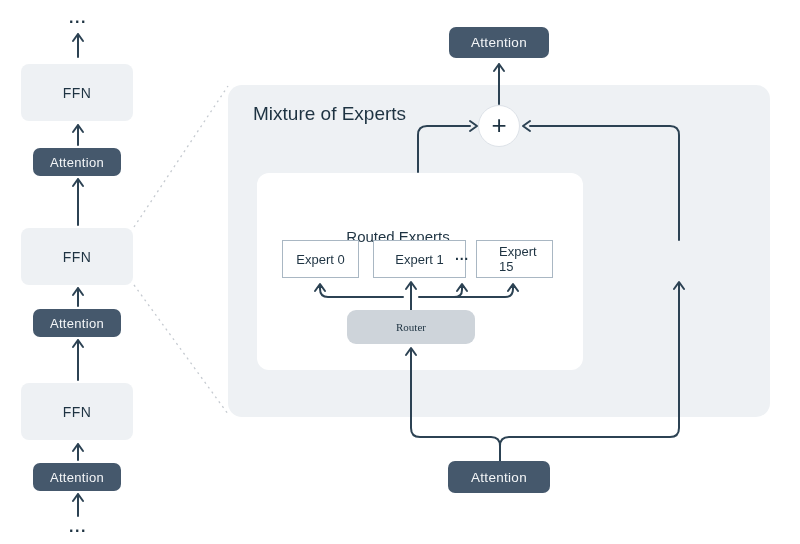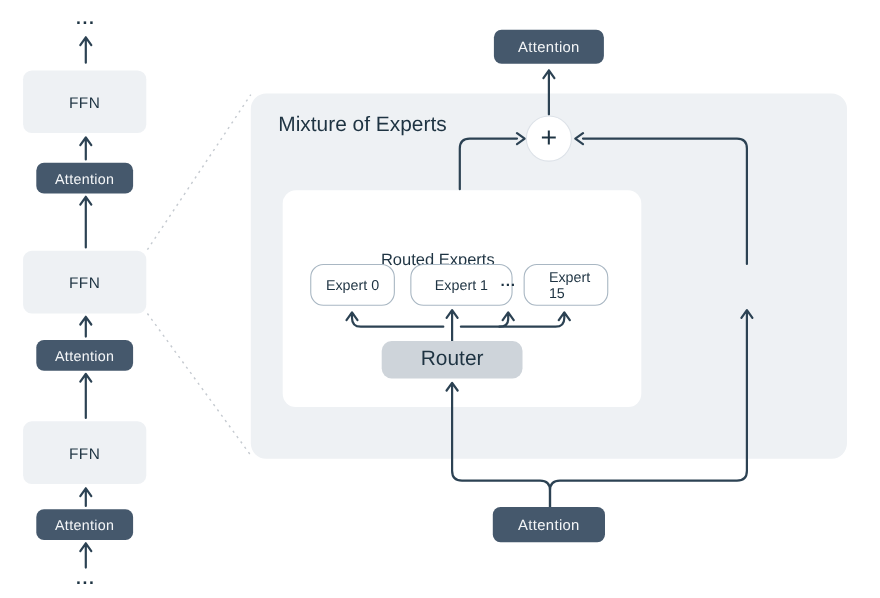--- a/index.html
+++ b/index.html
@@ -17,22 +17,22 @@
     display:flex;align-items:center;justify-content:center;
     border-radius:8px;font-size:13px;color:var(--text-dark);
   }
   .ffn{background:var(--panel);font-size:14px;letter-spacing:.5px;}
   .att{background:var(--dark);color:#f4f6f8;border-radius:7px;font-size:13px;letter-spacing:.3px;}
   .att-big{background:var(--dark);color:#f4f6f8;border-radius:7px;font-size:13.5px;letter-spacing:.3px;}
   .moe-panel{background:var(--panel);border-radius:14px;}
   .moe-title{font-size:19px;font-weight:400;color:var(--text-dark);}
   .routed-panel{background:var(--white);border-radius:12px;}
   .routed-title{font-size:15px;font-weight:500;color:var(--text-dark);text-align:center;}
-  .expert{background:var(--white);border:1px solid var(--expert-border);border-radius:12px;}
-  .router{background:var(--router);border-radius:9px;font-size:19px;}
+  .expert{background:var(--white);border:1px solid var(--expert-border);border-radius:0;}
+  .router{background:var(--router);border-radius:9px;font-size:11px;font-family:Liberation Serif, serif;}
   .shared{background:var(--blue);color:#fff;border-radius:8px;font-size:13.5px;}
   .plus-circle{
     background:var(--white);border:1.5px solid var(--circle-border);border-radius:50%;
     display:flex;align-items:center;justify-content:center;
     font-size:26px;font-weight:400;color:var(--text-dark);line-height:1;
   }
   .dots{color:var(--text-dark);font-weight:700;font-size:16px;letter-spacing:1.5px;text-align:center;}
   .mid-dots{color:var(--text-dark);font-weight:700;font-size:14px;text-align:center;}
   svg.layer{position:absolute;left:0;top:0;pointer-events:none;}
   svg .ln{stroke:var(--line);stroke-width:2;fill:none;stroke-linecap:round;stroke-linejoin:round;}

